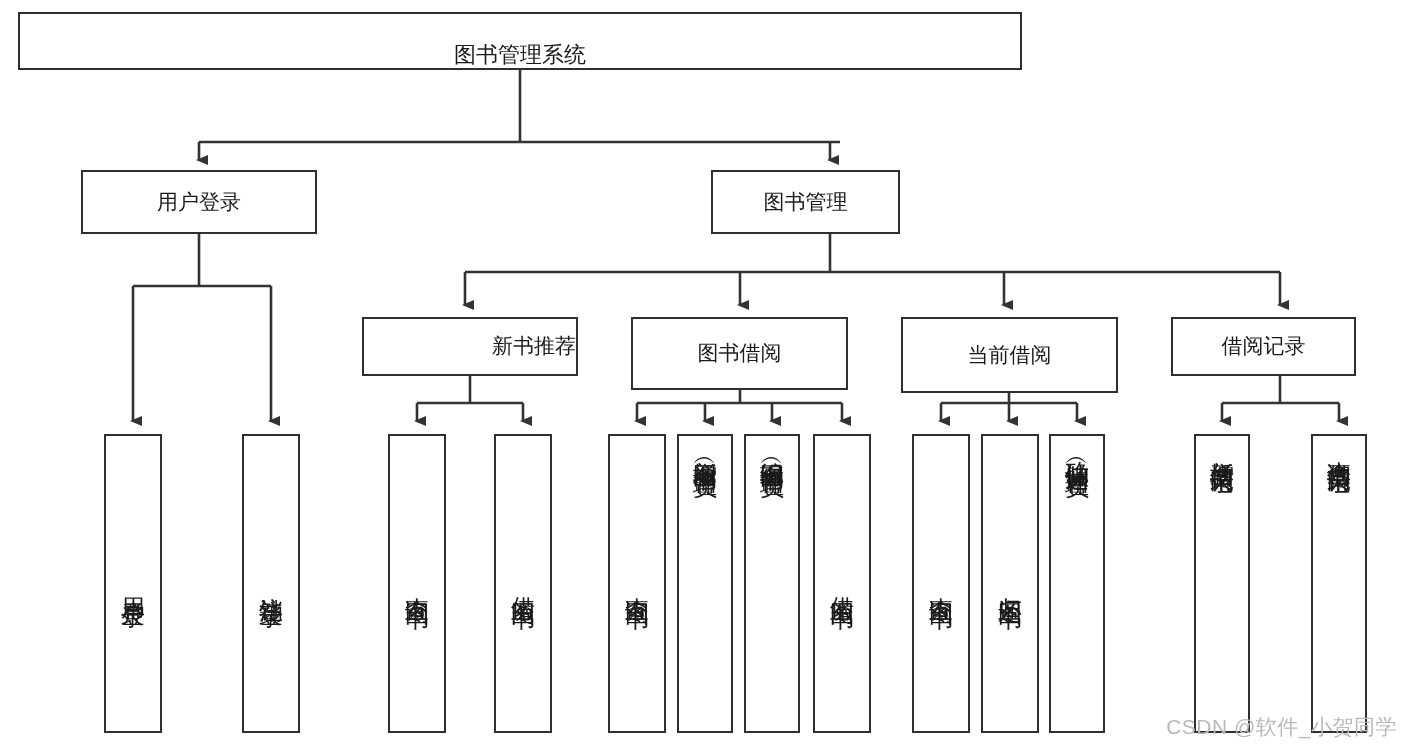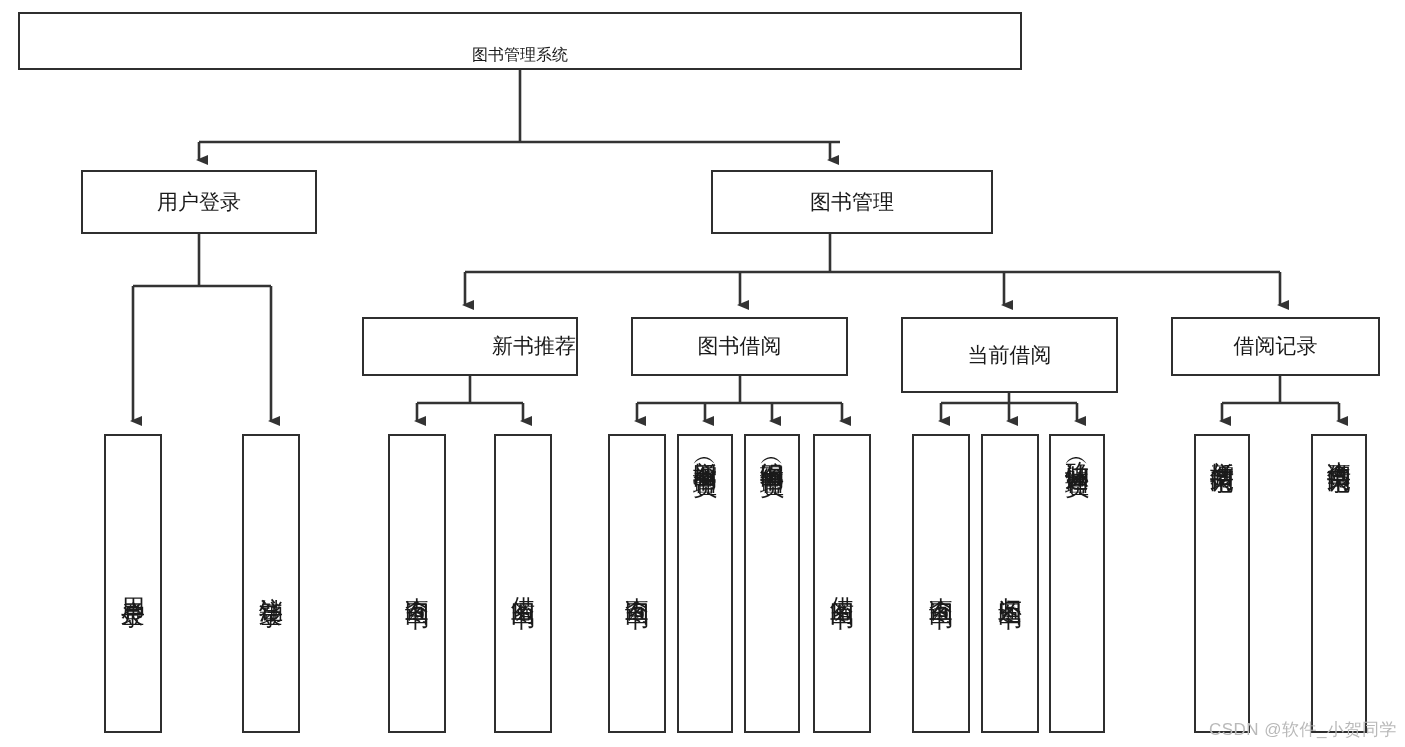--- a/index.html
+++ b/index.html
@@ -38,21 +38,21 @@
     color: #1a1a1a;
     line-height: 1.18;
     text-align: center;
     white-space: nowrap;
   }
   
   .node.horiz .node-label {
     font-size: 21px;
   }
   .node.root .node-label {
-    font-size: 16px;
+    font-size: 22px;
     margin-top: 28px;
   }
   
   .node.vert {
     align-items: center;
     justify-content: center;
     padding-top: 0;
   }
   .node.vert .node-label {
     writing-mode: vertical-rl;
@@ -66,21 +66,21 @@
     letter-spacing: 2px;
   }
   .node.vert.tall {
     align-items: flex-start;
     padding-top: 6px;
   }
   .watermark {
     position: absolute;
     right: 8px;
     bottom: 6px;
-    font-size: 17px;
+    font-size: 21px;
     color: #b9b9b9;
     white-space: nowrap;
     z-index: 3;
     letter-spacing: 0.5px;
   }
 </style>
 </head>
 <body>
 
 <div id="canvas">
@@ -135,34 +135,34 @@
     </g>
   </svg>
 
   <div class="node horiz root" style="left:18px; top:12px; width:1004px; height:58px;">
     <span class="node-label">图书管理系统</span>
   </div>
 
   <div class="node horiz" style="left:81px; top:170px; width:236px; height:64px;">
     <span class="node-label">用户登录</span>
   </div>
-  <div class="node horiz" style="left:711px; top:170px; width:282px; height:64px;">
+  <div class="node horiz" style="left:711px; top:170px; width:189px; height:64px;">
     <span class="node-label">图书管理</span>
   </div>
 
   <div class="node horiz" style="left:362px; top:317px; width:216px; height:59px;justify-content:flex-end;">
     <span class="node-label">新书推荐</span>
   </div>
-  <div class="node horiz" style="left:631px; top:317px; width:217px; height:59px;">
+  <div class="node horiz" style="left:631px; top:317px; width:217px; height:73px;">
     <span class="node-label">图书借阅</span>
   </div>
   <div class="node horiz" style="left:901px; top:317px; width:217px; height:76px;">
     <span class="node-label">当前借阅</span>
   </div>
-  <div class="node horiz" style="left:1171px; top:317px; width:209px; height:59px;">
+  <div class="node horiz" style="left:1171px; top:317px; width:185px; height:59px;">
     <span class="node-label">借阅记录</span>
   </div>
 
   <div class="node vert" style="left:104px; top:434px; width:58px; height:299px;">
     <span class="node-label">用户登录</span>
   </div>
   <div class="node vert" style="left:242px; top:434px; width:58px; height:299px;">
     <span class="node-label">注销登录</span>
   </div>
 

